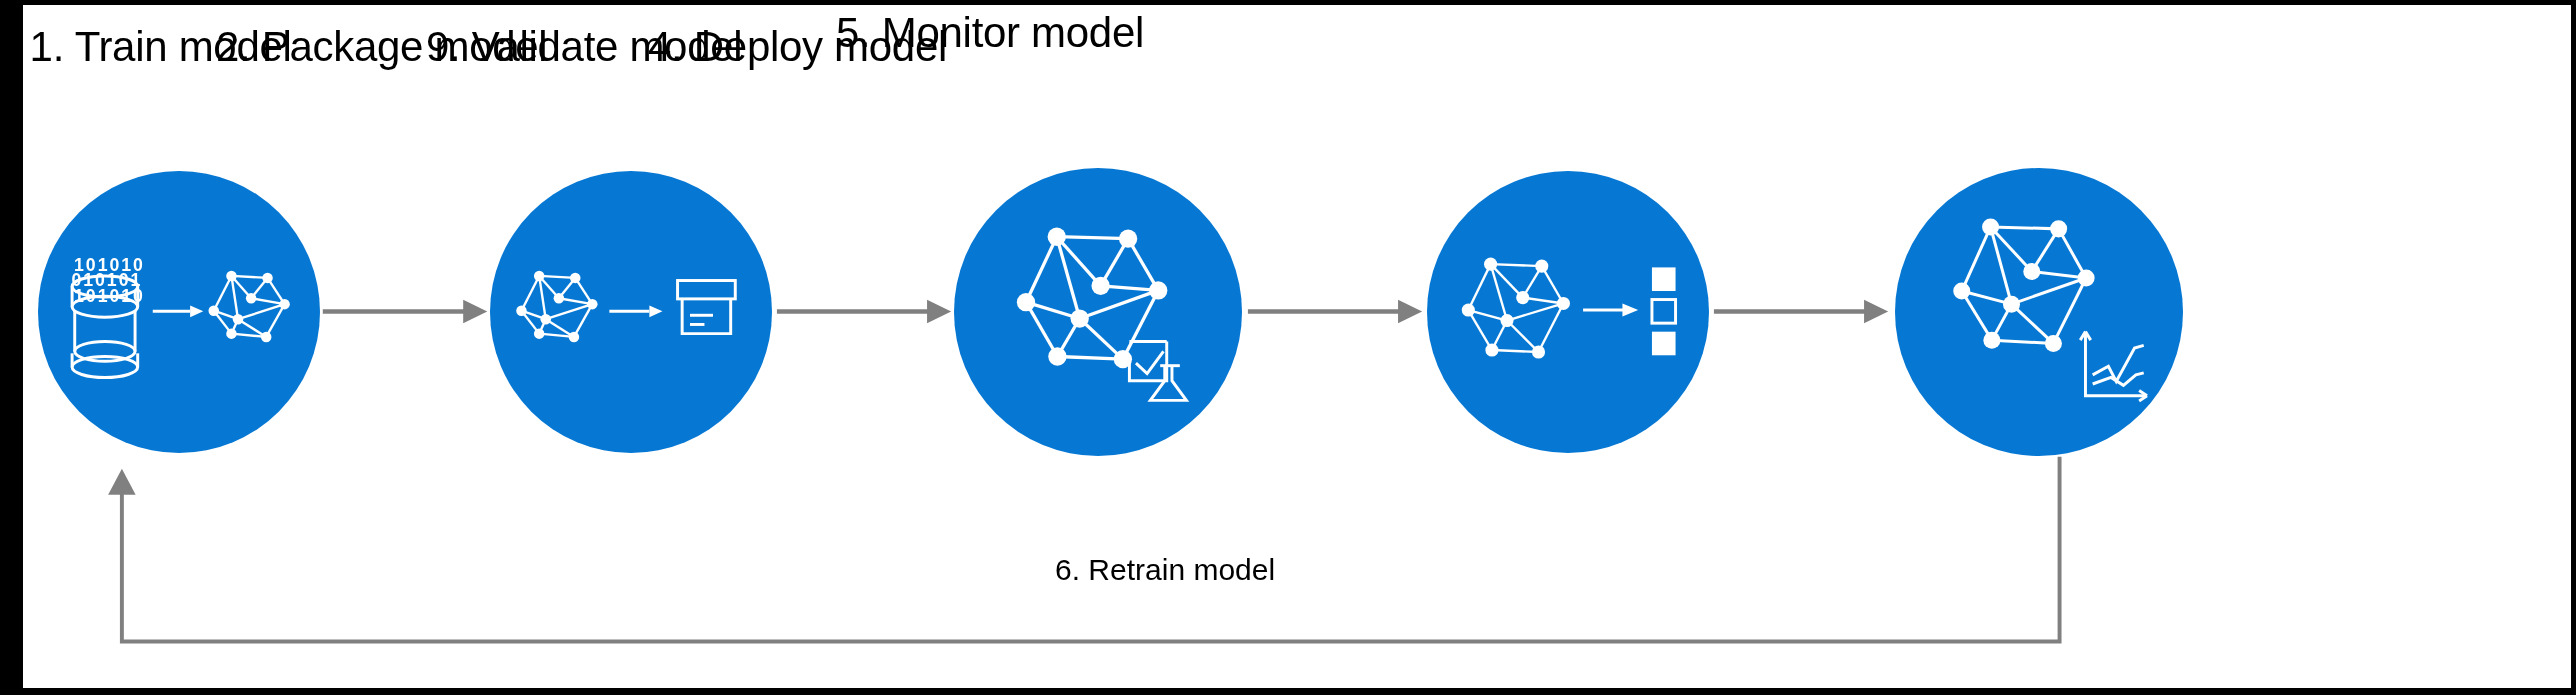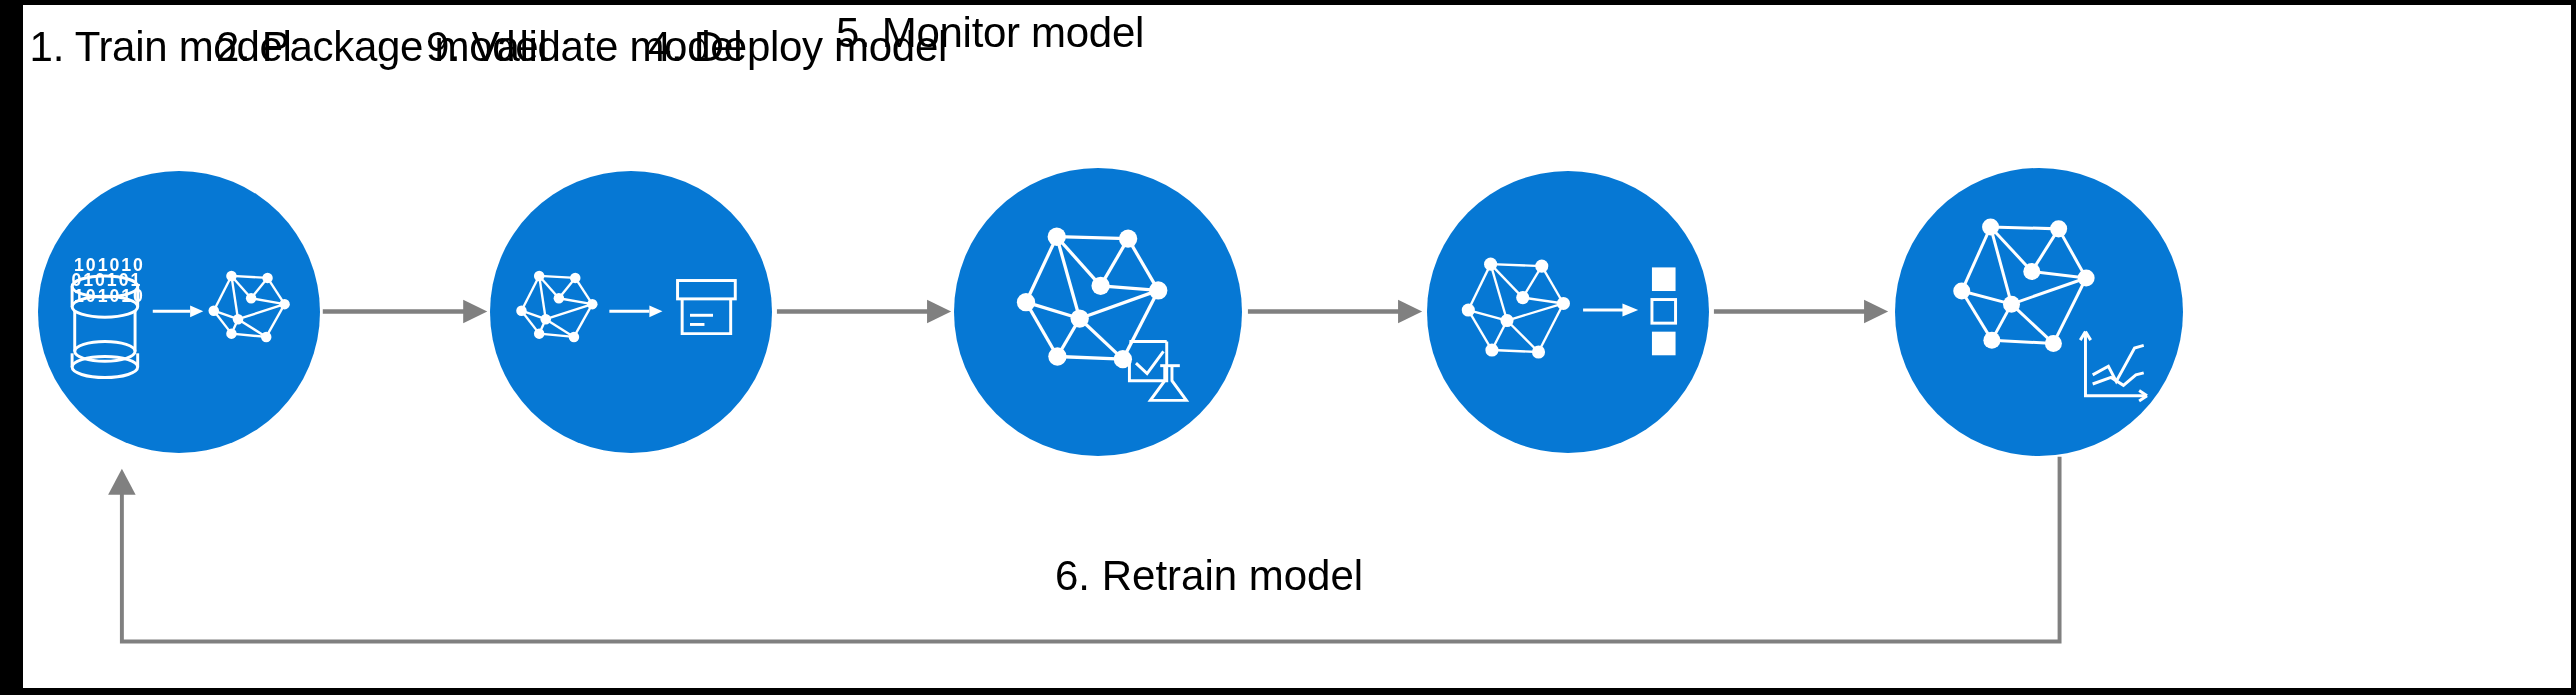--- a/index.html
+++ b/index.html
@@ -51,21 +51,21 @@
   .icon-svg { position: absolute; overflow: visible; }
 
   
   .connector { position: absolute; }
 
   
   #retrain-loop { position: absolute; left: 0; top: 0; }
   #retrain-label {
     position: absolute;
     color: #000000;
-    font-size: 42px;
+    font-size: 30px;
     white-space: nowrap;
     line-height: 1;
   }
 </style>
 </head>
 <body>
 
 <div id="frame">
 
   <div class="edge" id="edge-left"></div>

